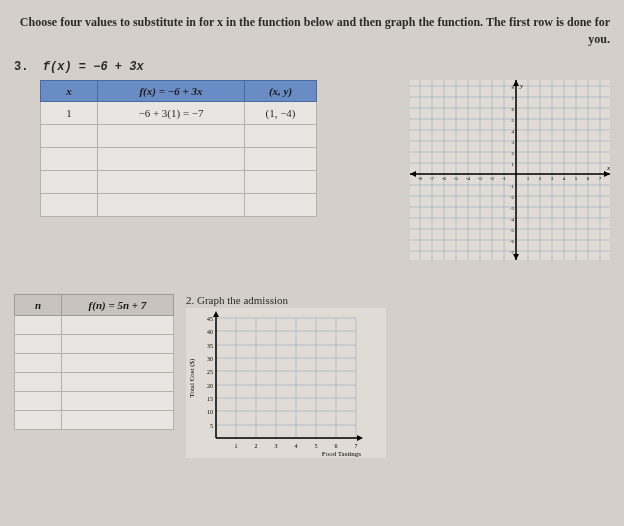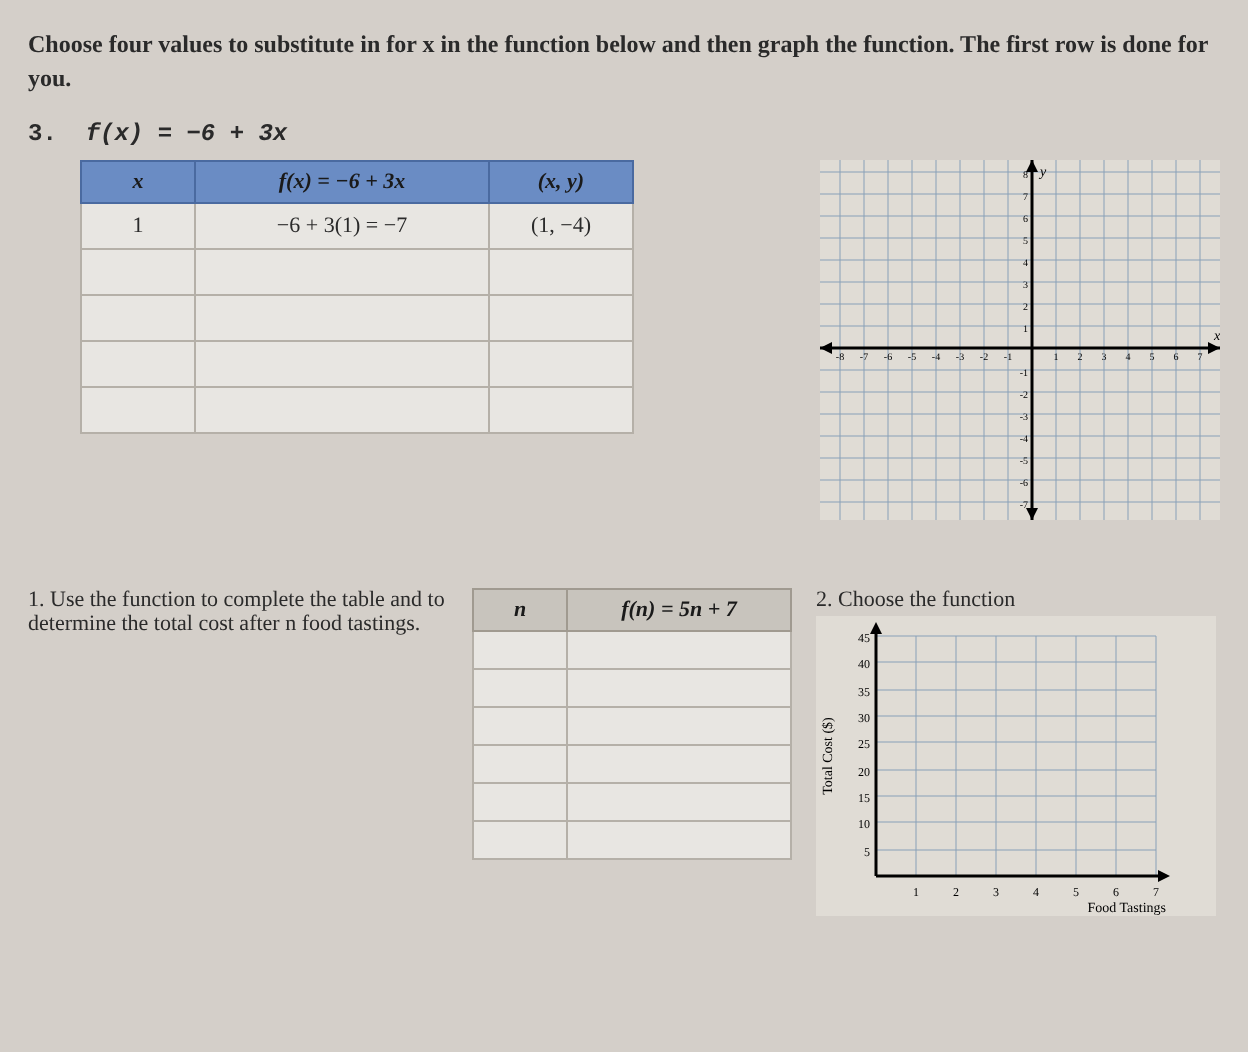--- a/index.html
+++ b/index.html
@@ -7,21 +7,21 @@
     padding: 14px;
     width: 624px;
     height: 526px;
     box-sizing: border-box;
     background: #d4cfc9;
     font-family: Georgia, 'Times New Roman', serif;
     font-size: 12px;
     color: #2a2a2a;
     position: relative;
   }
-  .instruction { font-weight: bold; margin-bottom: 12px; line-height: 1.4; }
+  .instruction { font-weight: bold; margin-bottom: 12px; line-height: 1.4; text-align: right; }
   .problem-num { font-weight: bold; margin-bottom: 6px; font-family: Liberation Mono, monospace; }
   .row1 { display: flex; align-items: flex-start; gap: 30px; }
   table.values {
     border-collapse: collapse;
     font-size: 11px;
     margin-left: 26px;
   }
   table.values th {
     background: #6a8cc4;
     color: #1a1a1a;
@@ -200,24 +200,20 @@
       </g>
       <text x="197" y="90" font-size="7" font-style="italic">x</text>
       <text x="110" y="8" font-size="7" font-style="italic">y</text>
     </svg>
   </div>
 </div>
 
 <div class="section2">
 
   <div class="sec2-row">
-    <div class="sec2-left">
-      <span>1.</span>
-      <span>Use the function to complete the table and to determine the total cost after n food tastings.</span>
-    </div>
 
     <table class="values2">
       <tbody>
           <tr>
         <th class="col-n">n</th>
         <th class="col-fn">f(n) = 5n + 7</th>
       </tr>
       <tr>
             <td></td>
             <td></td>
@@ -241,21 +237,21 @@
       <tr>
             <td></td>
             <td></td>
           </tr>
     </tbody>
       </table>
 
     <div class="graph2-container">
       <div style="font-size:11px; margin-bottom:2px;">
         <span>2.</span>
-        <span>Choose the function</span>
+        <span>Graph the admission</span>
       </div>
       <svg class="grid" width="200" height="150">
         <g stroke="#88a0b8" stroke-width="0.5">
           <line x1="30" y1="10" x2="30" y2="130"></line>
             <line x1="50" y1="10" x2="50" y2="130"></line>
           <line x1="70" y1="10" x2="70" y2="130"></line>
             <line x1="90" y1="10" x2="90" y2="130"></line>
           <line x1="110" y1="10" x2="110" y2="130"></line>
             <line x1="130" y1="10" x2="130" y2="130"></line>
           <line x1="150" y1="10" x2="150" y2="130"></line>

